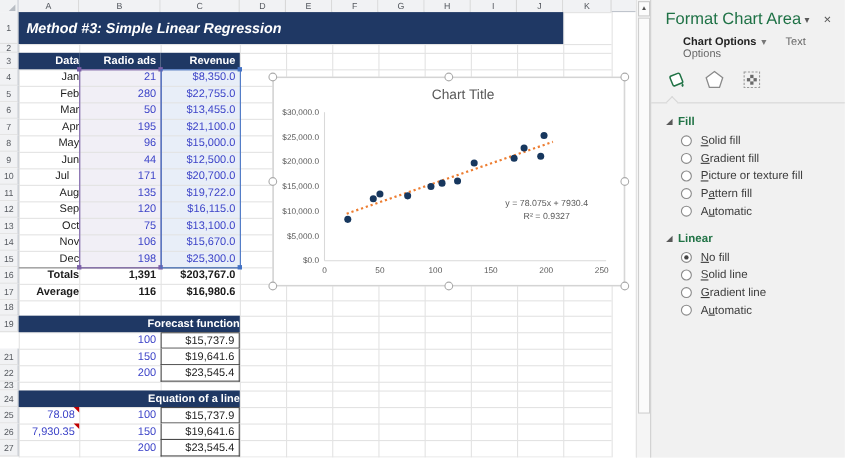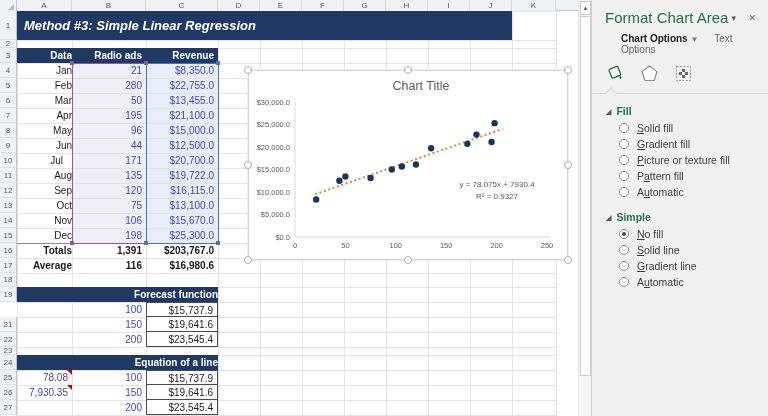--- a/index.html
+++ b/index.html
@@ -330,21 +330,21 @@
         <span><span></span><span class="u">P</span><span>icture or texture fill</span></span>
       </div>
       <div class="opt">
         <span class="radio"></span>
         <span><span>P</span><span class="u">a</span><span>ttern fill</span></span>
       </div>
       <div class="opt">
         <span class="radio"></span>
         <span><span>A</span><span class="u">u</span><span>tomatic</span></span>
       </div>
-      <div class="sect-head"><span class="tri">◢</span><span>Simple</span></div>
+      <div class="sect-head"><span class="tri">◢</span><span>Linear</span></div>
       <div class="opt">
         <span class="radio sel"></span>
         <span><span></span><span class="u">N</span><span>o fill</span></span>
       </div>
       <div class="opt">
         <span class="radio"></span>
         <span><span></span><span class="u">S</span><span>olid line</span></span>
       </div>
       <div class="opt">
         <span class="radio"></span>

